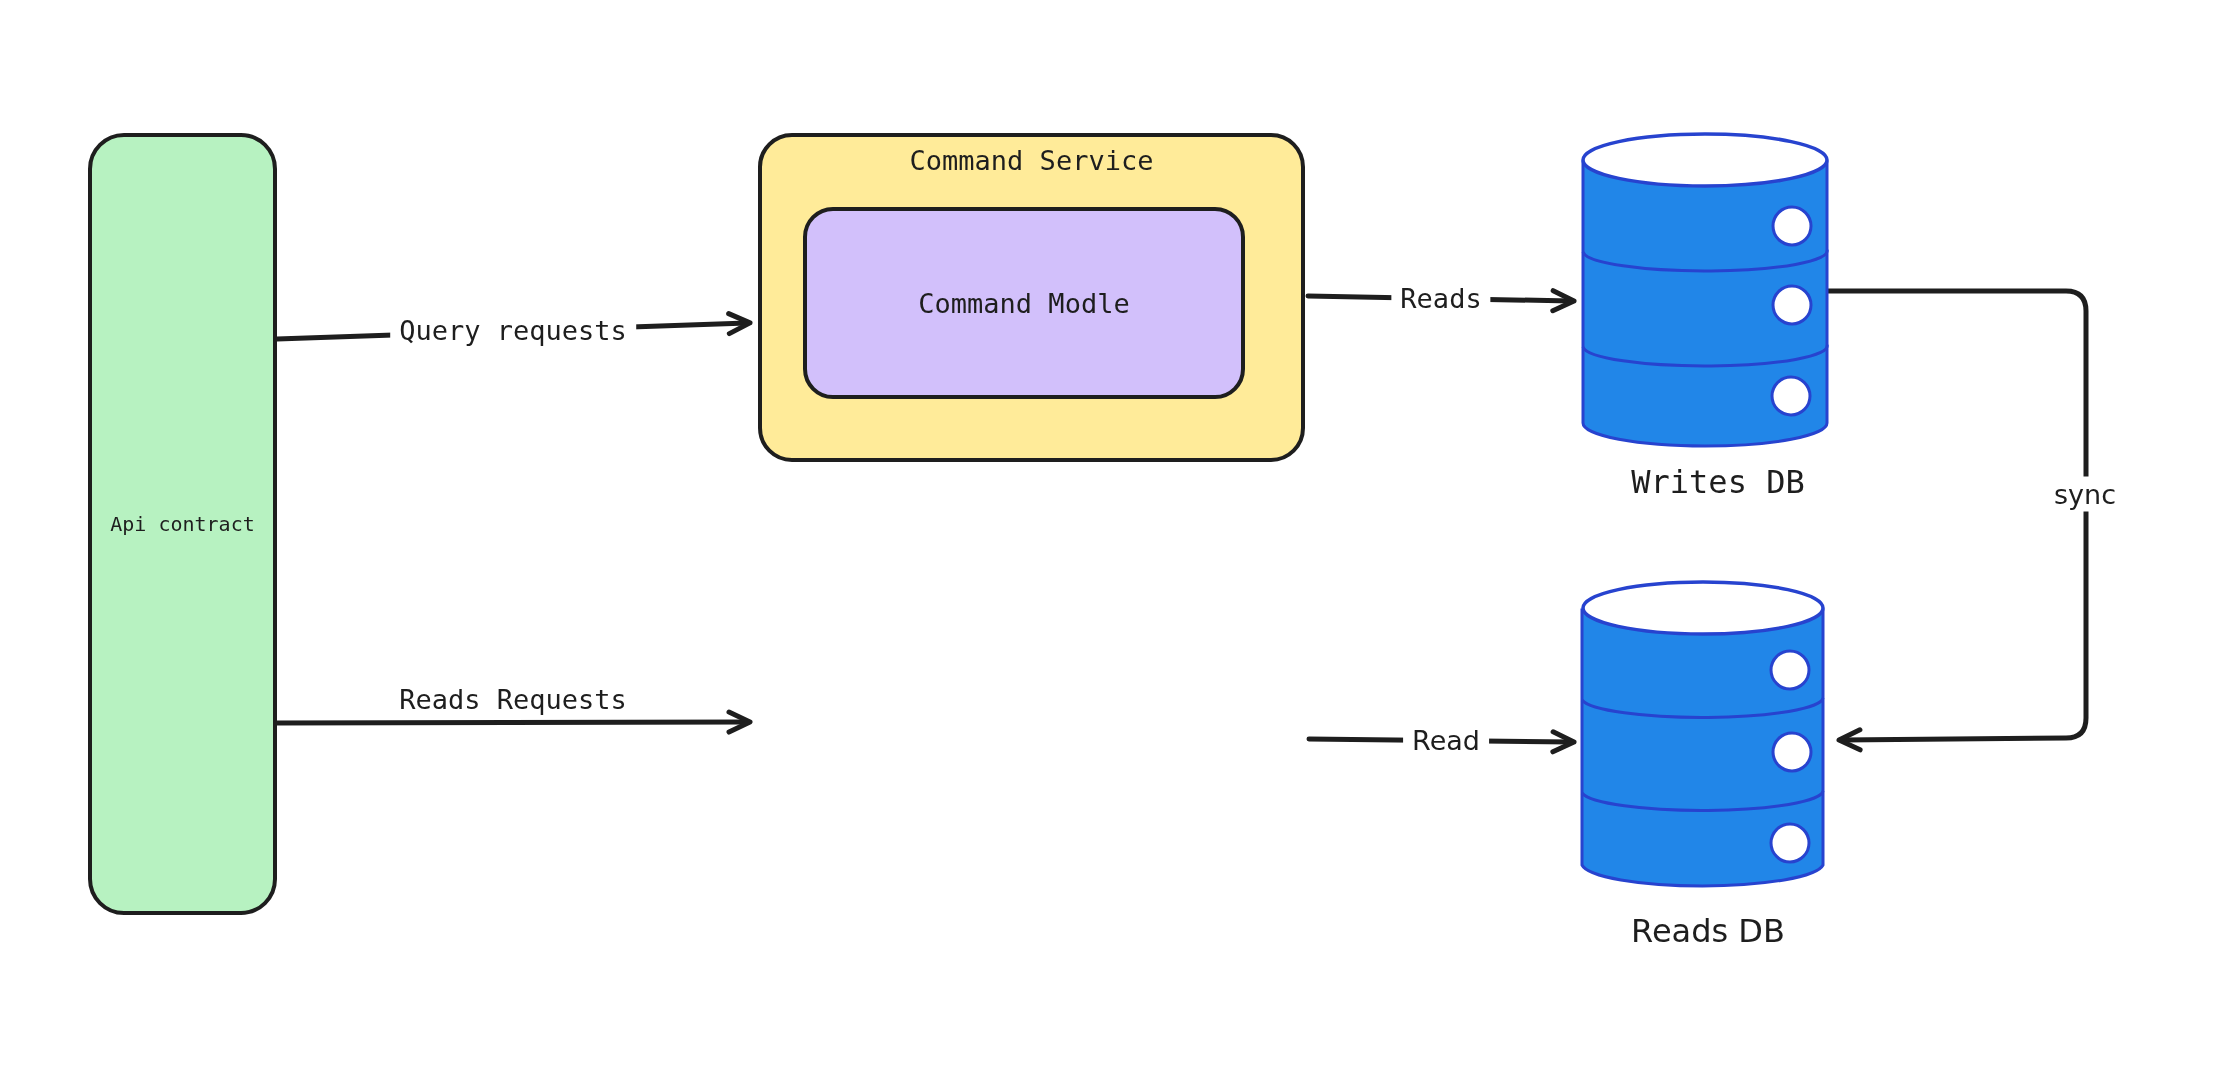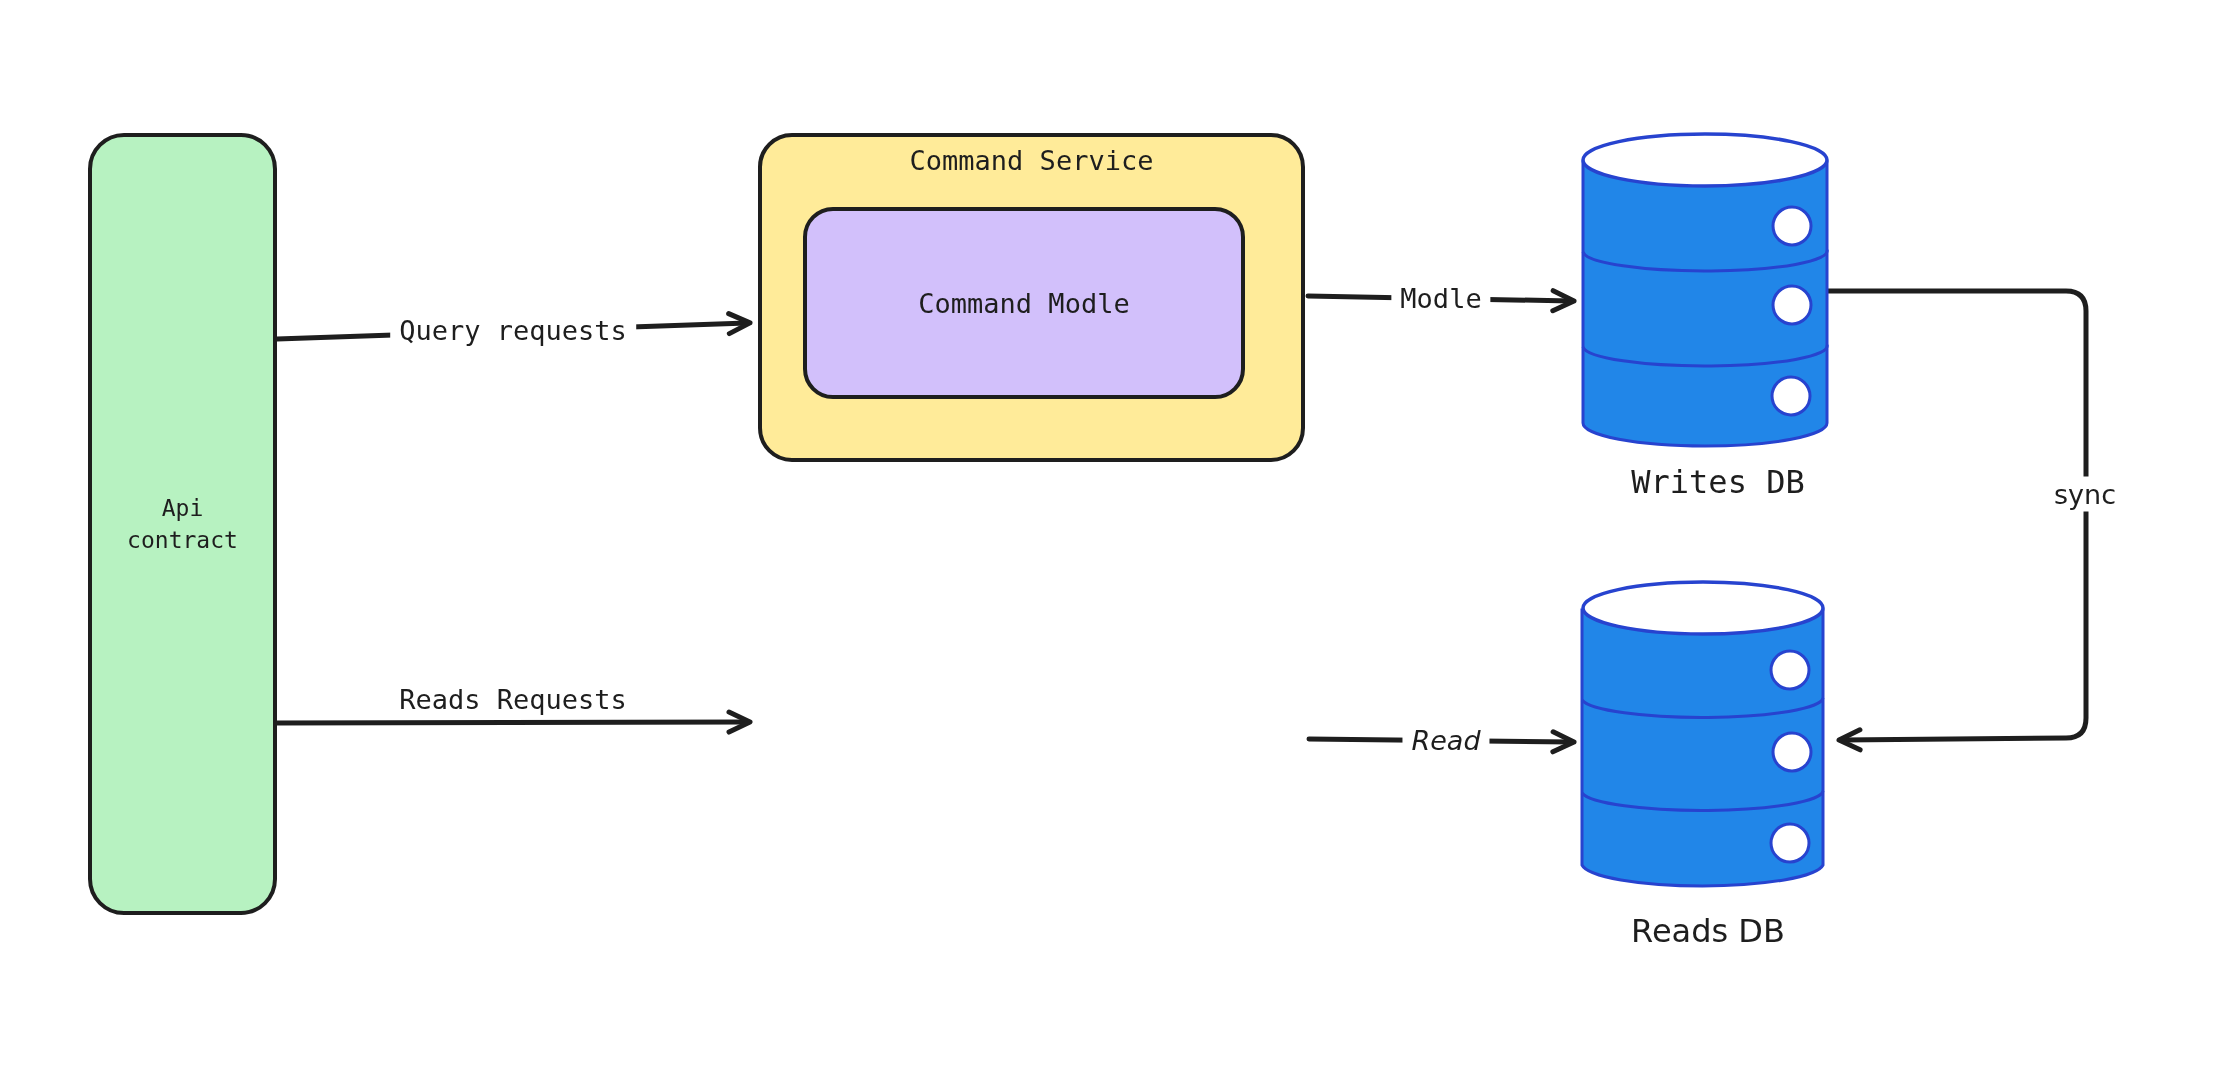--- a/index.html
+++ b/index.html
@@ -25,21 +25,21 @@
     z-index: 2;
   }
   .api-box {
     left: 88px; top: 133px; width: 189px; height: 782px;
     border-radius: 36px;
     background: #b7f2c1;
     display: flex; align-items: center; justify-content: center;
   }
   .api-box .node-label {
     width: 150px; text-align: center;
-    font-size: 23px; line-height: 1.4;
+    font-size: 20px; line-height: 1.4;
   }
   .service-box {
     width: 547px; height: 329px;
     border-radius: 34px;
   }
   .command-service { left: 758px; top: 133px; background: #ffeb99; text-decoration: underline; }
   .query-service  { left: 758px; top: 583px; background: #b7f2c1; height: 320px; }
   .service-title {
     position: absolute; left: 0; right: 0; top: 8px;
     text-align: center;
@@ -68,21 +68,21 @@
     position: absolute;
     transform: translate(-50%, -50%);
     white-space: nowrap;
     font-size: 32px;
     z-index: 3;
   }
   .hand { font-family: "DejaVu Sans", sans-serif; }
   .lbl-writes-requests { left: 513px;  top: 330px; }
   .lbl-reads-requests  { left: 513px;  top: 699px; text-align: center; }
   .lbl-write           { left: 1441px; top: 298px; }
-  .lbl-read            { left: 1446px; top: 740px; font-style: italic; }
+  .lbl-read            { left: 1446px; top: 740px; }
   .lbl-sync            { left: 2085px; top: 494px; }
   .lbl-writes-db       { left: 1718px; top: 482px; }
   .lbl-reads-db        { left: 1708px; top: 931px; }
 </style>
 </head>
 <body>
 
 <div class="canvas">
 
   <svg class="layer" viewBox="0 0 2220 1076" xmlns="http://www.w3.org/2000/svg">
@@ -126,20 +126,20 @@
   <div class="node service-box command-service">
     <div class="service-title">Command Service</div>
     <div class="module-box command-module">
       <span>Command Modle</span>
     </div>
   </div>
 
 
   <div class="edge-label lbl-writes-requests">Query requests</div>
   <div class="edge-label lbl-reads-requests">Reads Requests</div>
-  <div class="edge-label lbl-write">Modle</div>
+  <div class="edge-label lbl-write">Reads</div>
   <div class="edge-label hand lbl-read">Read</div>
   <div class="edge-label hand lbl-sync">sync</div>
 
   <div class="db-label lbl-writes-db">Writes DB</div>
   <div class="db-label hand lbl-reads-db">Reads DB</div>
 
 </div>
 
 </body></html>

